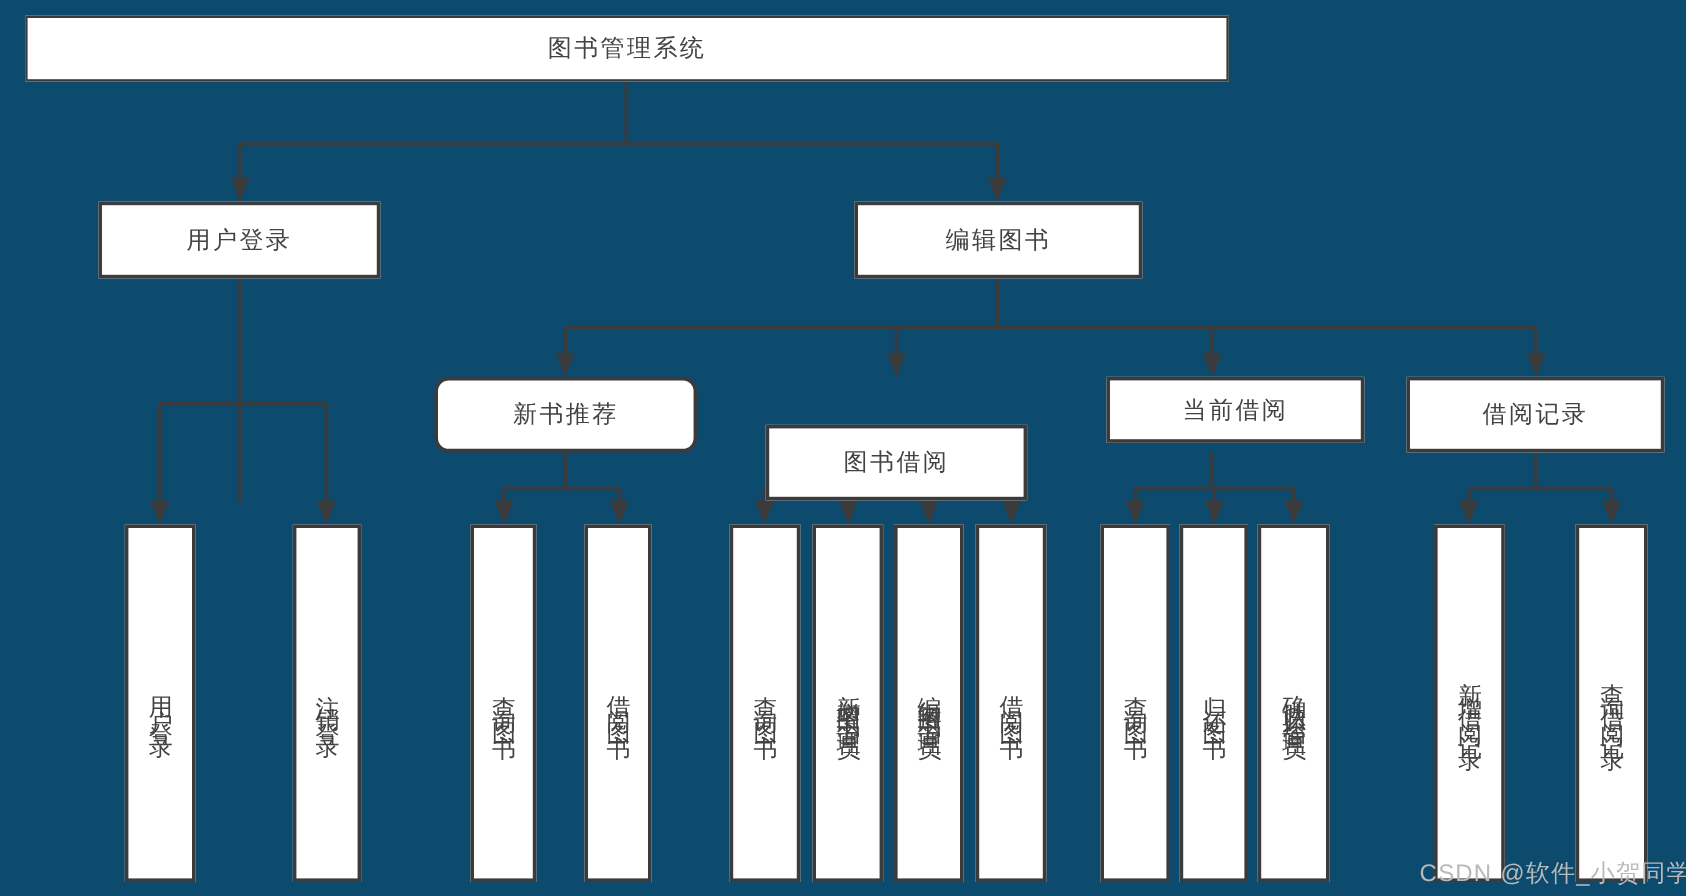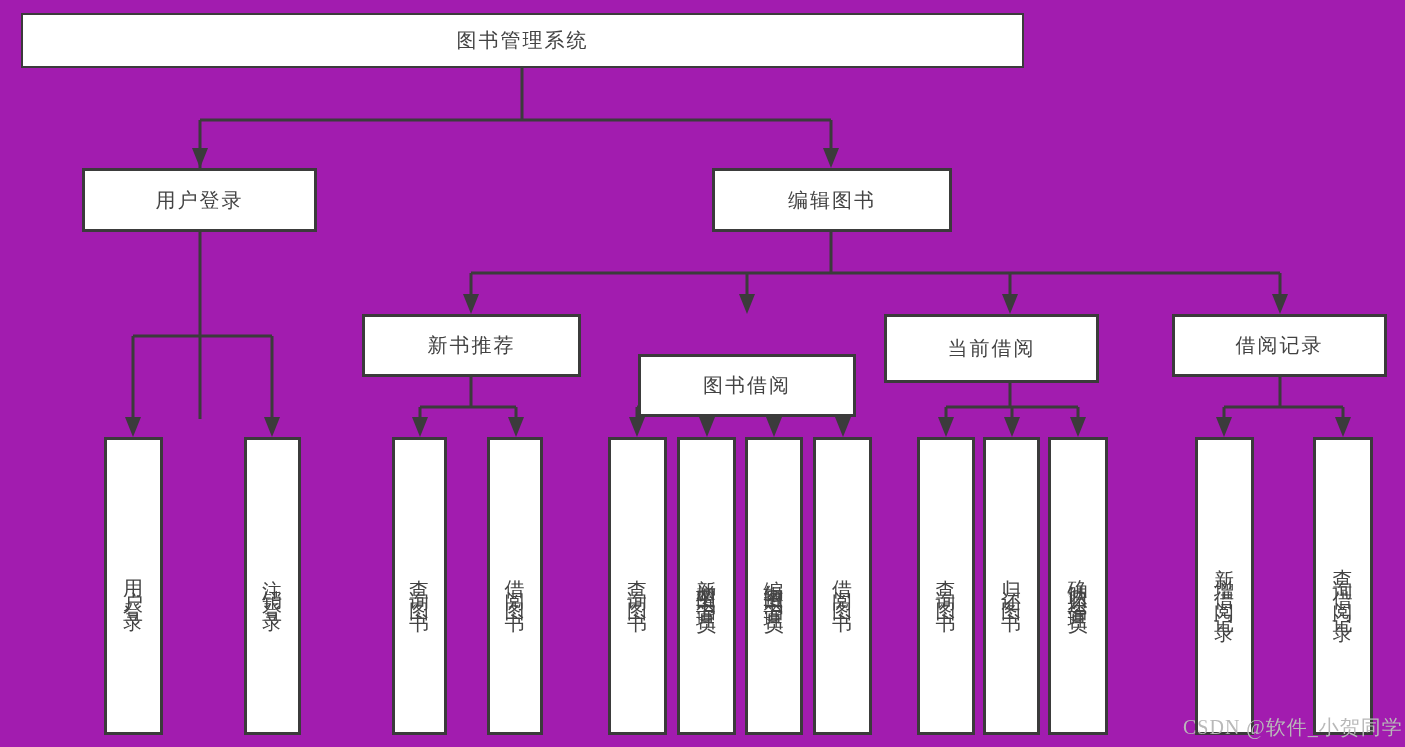--- a/index.html
+++ b/index.html
@@ -1,20 +1,20 @@
 <!DOCTYPE html>
 <html><head>
 <meta charset="utf-8">
 <style>
   html,body{margin:0;padding:0;background:#fff;}
   #stage{
     position:relative;
     width:1405px;height:747px;
-    background:#a21caf;
-    font-family:Liberation Serif, serif;
+    background:#0c4a6e;
+    font-family:Liberation Sans, sans-serif;
     overflow:hidden;
   }
   #wires{position:absolute;left:0;top:0;pointer-events:none;}
   .node{
     position:absolute;
     box-sizing:border-box;
     border:3px solid #3b3b3b;
     background:#ffffff;
     display:flex;align-items:center;justify-content:center;
     color:#434343;
@@ -86,23 +86,23 @@
       M1070 417 L1086 417 L1078 437 Z
       M1216 417 L1232 417 L1224 437 Z
       M1335 417 L1351 417 L1343 437 Z"></path>
   </svg>
 
   <div class="node root" style="left:21px;top:13px;width:1003px;height:55px;">图书管理系统</div>
 
   <div class="node" style="left:82px;top:168px;width:235px;height:64px;">用户登录</div>
   <div class="node" style="left:712px;top:168px;width:240px;height:64px;">编辑图书</div>
 
-  <div class="node" style="left:362px;top:314px;width:219px;height:63px;">新书推荐</div>
+  <div class="node" style="left:362px;top:314px;width:219px;height:63px;border-radius:12px;">新书推荐</div>
   <div class="node" style="left:638px;top:314px;width:218px;height:63px;margin-top:40px;">图书借阅</div>
-  <div class="node" style="left:884px;top:314px;width:215px;height:69px;">当前借阅</div>
+  <div class="node" style="left:922px;top:314px;width:215px;height:55px;">当前借阅</div>
   <div class="node" style="left:1172px;top:314px;width:215px;height:63px;">借阅记录</div>
 
   <div class="node leaf" style="left:104px;top:437px;width:59px;height:298px;">
     <span class="v">用户登录</span>
   </div>
   <div class="node leaf" style="left:244px;top:437px;width:57px;height:298px;">
     <span class="v">注销登录</span>
   </div>
 
   <div class="node leaf" style="left:392px;top:437px;width:55px;height:298px;">

